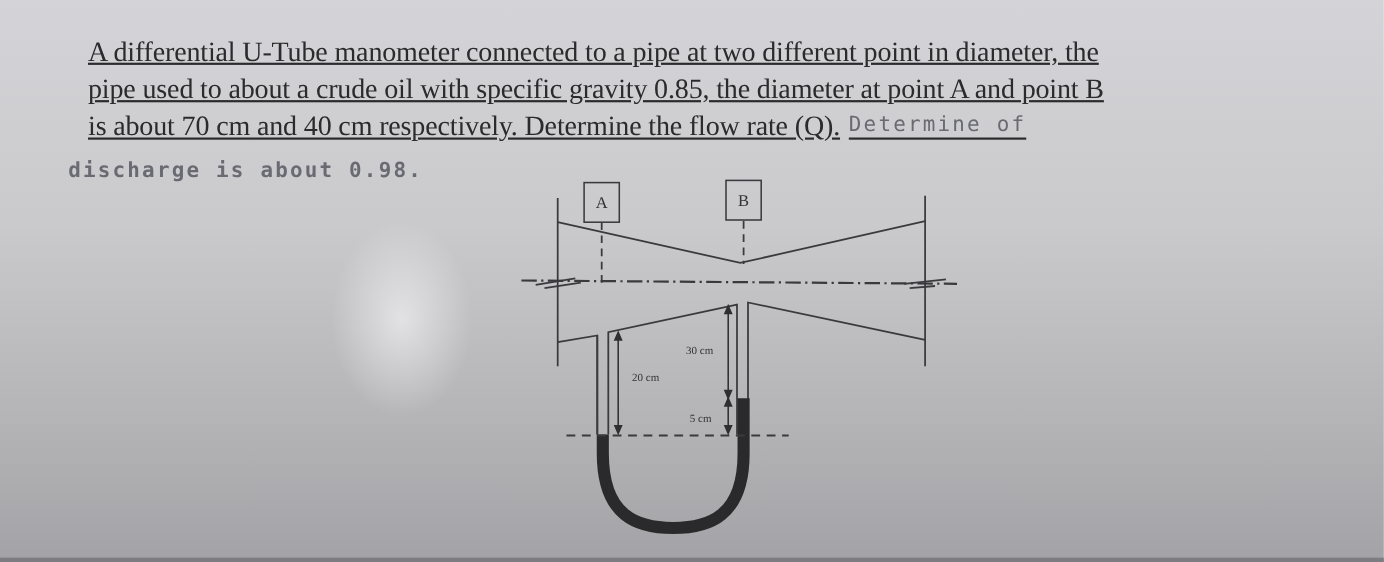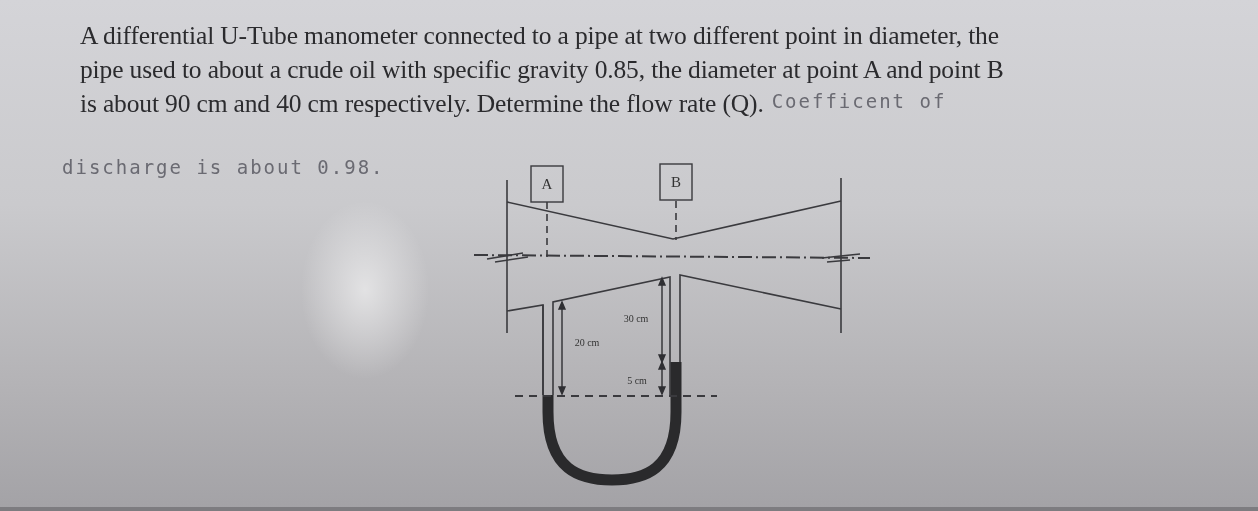--- a/index.html
+++ b/index.html
@@ -27,66 +27,68 @@
       position: absolute;
       left: 0;
       bottom: 0;
       width: 1258px;
       height: 4px;
       background: #7d7c80;
     }
     .problem-text {
       position: absolute;
       left: 80px;
-      top: 19px;
+      top: 30px;
       width: 1170px;
       font-size: 25.5px;
       line-height: 34px;
       color: #2b2b2e;
       letter-spacing: -0.15px;
+      text-decoration: underline;
     }
     .problem-text .line {
       display: block;
       white-space: nowrap;
     }
     .handwriting {
       font-family: "DejaVu Sans Mono", monospace;
       color: #6a6a72;
       font-size: 19px;
       letter-spacing: 2px;
     }
     .hw-inline {
       margin-left: 8px;
       position: relative;
       top: -4px;
     }
     .hw-line2 {
       position: absolute;
       left: 62px;
-      top: 156px;
+      top: 144px;
+      font-weight: bold;
     }
     svg.diagram {
       position: absolute;
       left: 0;
       top: 0;
     }
     .diagram text {
       font-family: "Liberation Serif", "DejaVu Serif", serif;
       fill: #333;
     }
   </style>
 </head>
 <body>
 
 <div class="glare"></div>
 
 <div class="problem-text">
   <span class="line">A differential U-Tube manometer connected to a pipe at two different point in diameter, the</span>
   <span class="line">pipe used to about a crude oil with specific gravity 0.85, the diameter at point A and point B</span>
-  <span class="line"><span>is about 90 cm and 40 cm respectively. Determine the flow rate (Q).</span><span class="handwriting hw-inline">Coefficent of</span></span>
+  <span class="line"><span>is about 70 cm and 40 cm respectively. Determine the flow rate (Q).</span><span class="handwriting hw-inline">Determine of</span></span>
 </div>
 
 <div class="handwriting hw-line2">discharge is about 0.98.</div>
 
 <svg class="diagram" width="1258" height="511" viewBox="0 0 1258 511">
   <g stroke="#3a3a3e" stroke-width="1.6" fill="none">
 
     <line x1="507" y1="180" x2="507" y2="333"></line>
 
     <line x1="841" y1="178" x2="841" y2="333"></line>

